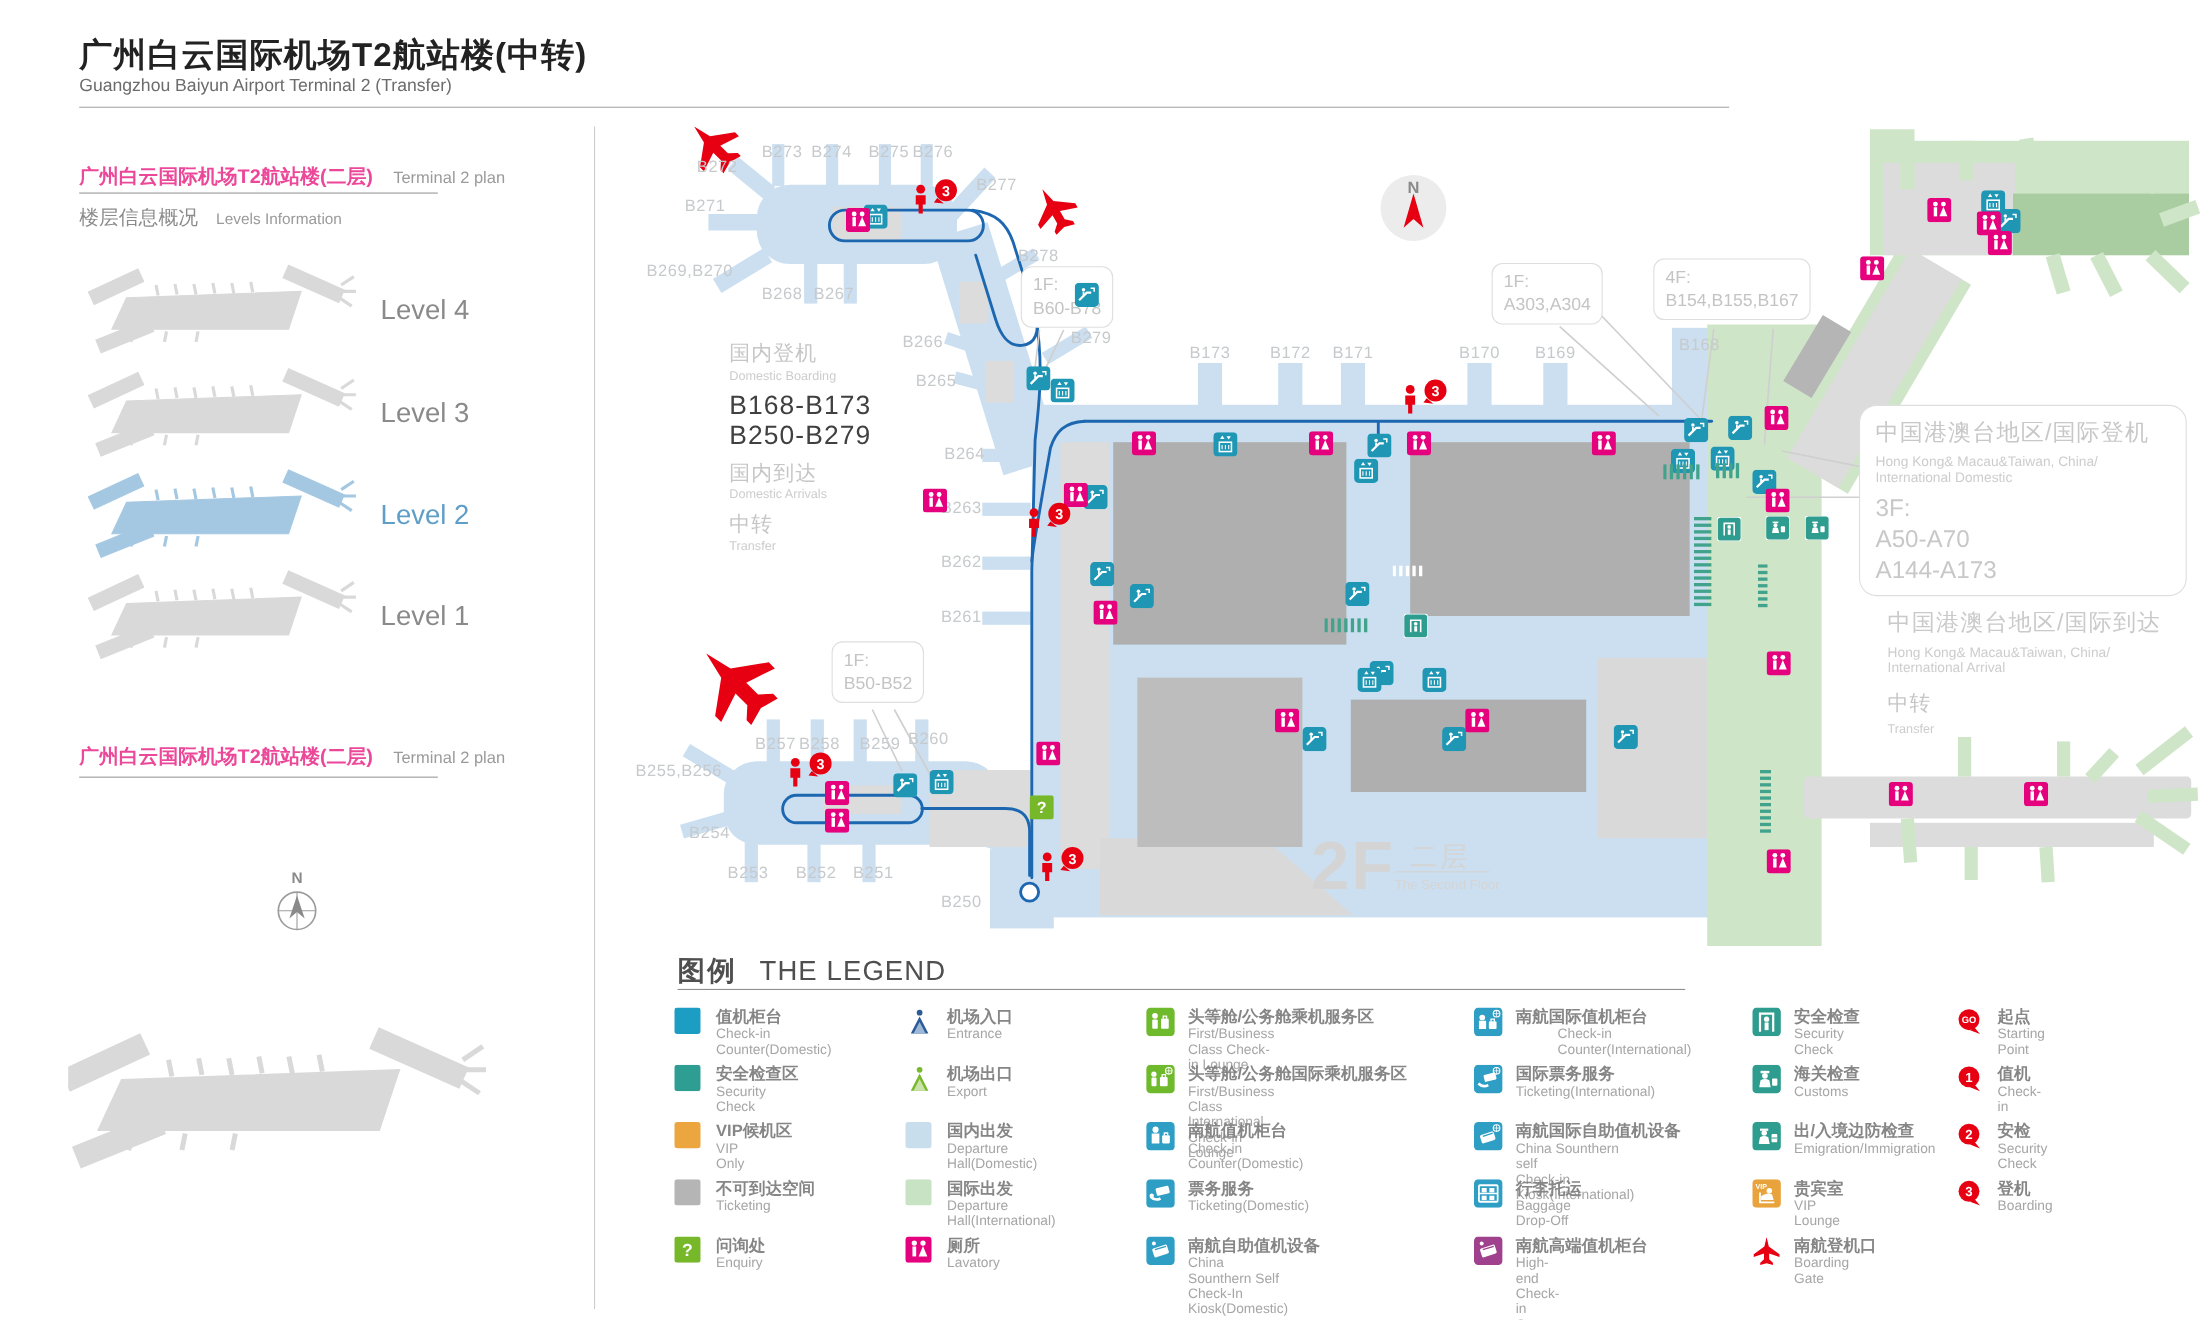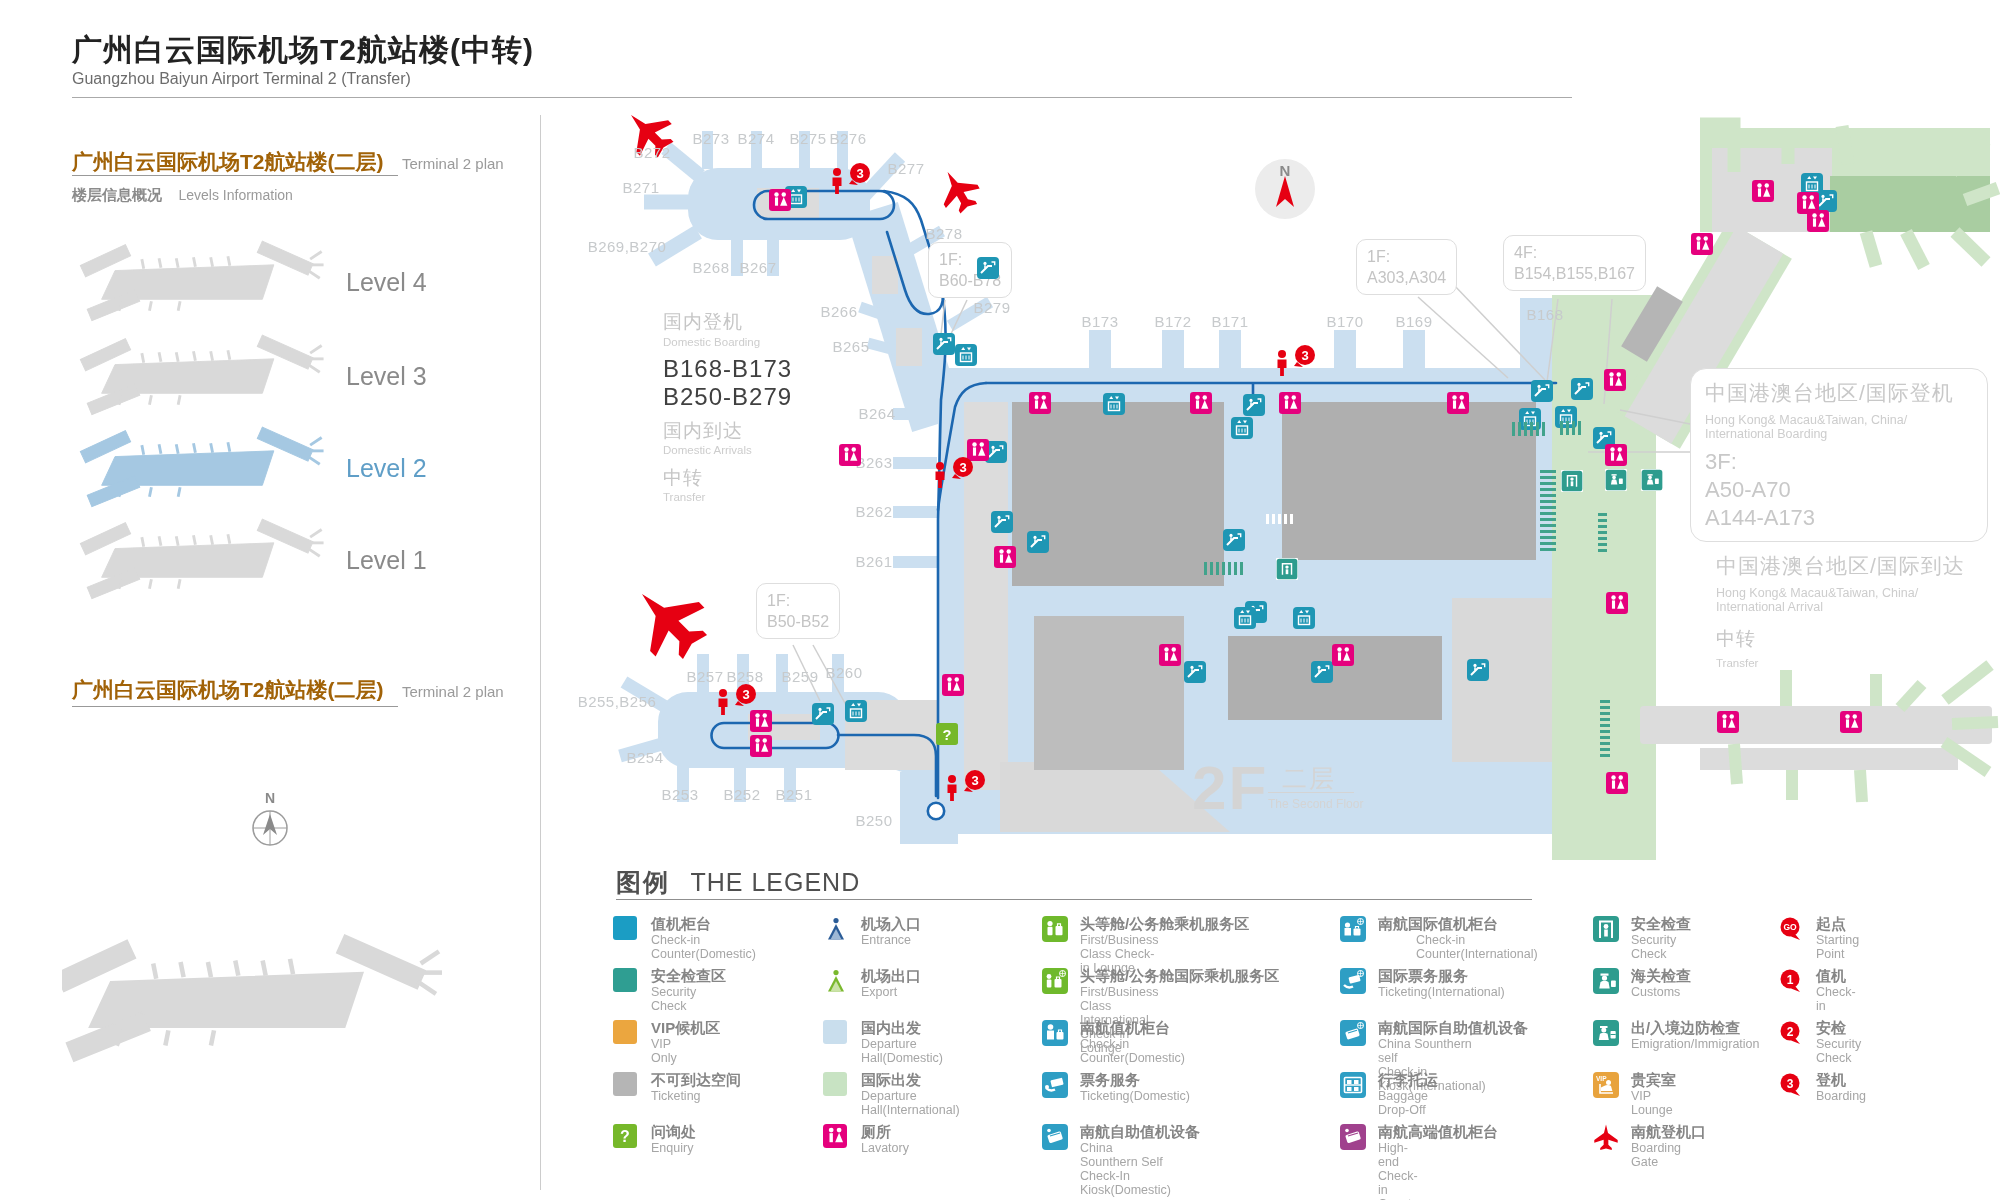--- a/index.html
+++ b/index.html
@@ -5,24 +5,24 @@
   html,body{margin:0;padding:0;background:#fff;}
   #stage{position:relative;width:2000px;height:1200px;background:#fff;overflow:hidden;
          font-family:"Liberation Sans","DejaVu Sans",sans-serif;}
   .abs{position:absolute;}
   
   .title-zh{left:72px;top:30px;font-size:30px;font-weight:bold;color:#222;letter-spacing:1px;}
   .title-en{left:72px;top:70px;font-size:16px;color:#6c6c6c;}
   .hrule{left:72px;top:97px;width:1500px;height:0;border-top:1px solid #aaa;}
   .vline{left:540px;top:115px;width:0;height:1075px;border-left:1px solid #ccc;}
   
-  .sb-h-zh{font-size:21px;font-weight:bold;color:#a16207;}
+  .sb-h-zh{font-size:18px;font-weight:bold;color:#ec4899;}
   .sb-h-en{font-size:15px;color:#9a9a9a;margin-left:14px;font-weight:normal;}
   .sb-rule{width:326px;border-top:1px solid #999;height:0;}
-  .sb-sub-zh{font-size:15px;color:#8b8b8b;font-weight:bold;}
+  .sb-sub-zh{font-size:18px;color:#8b8b8b;}
   .sb-sub-en{font-size:14px;color:#9a9a9a;margin-left:12px;}
   .lvl-label{position:absolute;left:276px;font-size:25px;color:#8a8a8a;cursor:pointer;}
   .lvl-label.active{color:#5f9ec7;}
   .gate{position:absolute;transform:translate(-50%,-50%);font-size:15px;color:#c7cacc;
         letter-spacing:.5px;white-space:nowrap;}
   .mk{position:absolute;line-height:0;}
   
   .note-zh{font-size:19px;color:#c6c6c6;letter-spacing:1px;}
   .note-en{font-size:11.5px;color:#cdcdcd;}
   .note-big{font-size:24px;color:#404040;letter-spacing:1px;}
@@ -362,21 +362,21 @@
     <div class="l">A303,A304</div>
   </div>
   <div class="callout" style="left:1503px;top:235px">
     <div class="l">4F:</div>
     <div class="l">B154,B155,B167</div>
   </div>
 
   <div class="callout bigcall" style="left:1690px;top:368px;width:268px;padding:10px 14px">
     <div style="font-size:21px;color:#c8c8c8;letter-spacing:1px">中国港澳台地区/国际登机</div>
     <div class="note-en" style="margin-top:6px;font-size:12.5px">Hong Kong&amp; Macau&amp;Taiwan, China/</div>
-    <div class="note-en" style="font-size:12.5px">International Boarding</div>
+    <div class="note-en" style="font-size:12.5px">International Domestic</div>
     <div style="font-size:22px;color:#c8c8c8;margin-top:8px">3F:</div>
     <div style="font-size:22px;color:#c8c8c8;margin-top:2px">A50-A70</div>
     <div style="font-size:22px;color:#c8c8c8;margin-top:2px">A144-A173</div>
   </div>
 
   <div class="abs" style="left:1716px;top:552px">
     <div style="font-size:21px;color:#cacaca;letter-spacing:1px">中国港澳台地区/国际到达</div>
     <div class="note-en" style="margin-top:6px;font-size:12.5px">Hong Kong&amp; Macau&amp;Taiwan, China/</div>
     <div class="note-en" style="font-size:12.5px">International Arrival</div>
     <div class="note-zh" style="margin-top:12px">中转</div>

